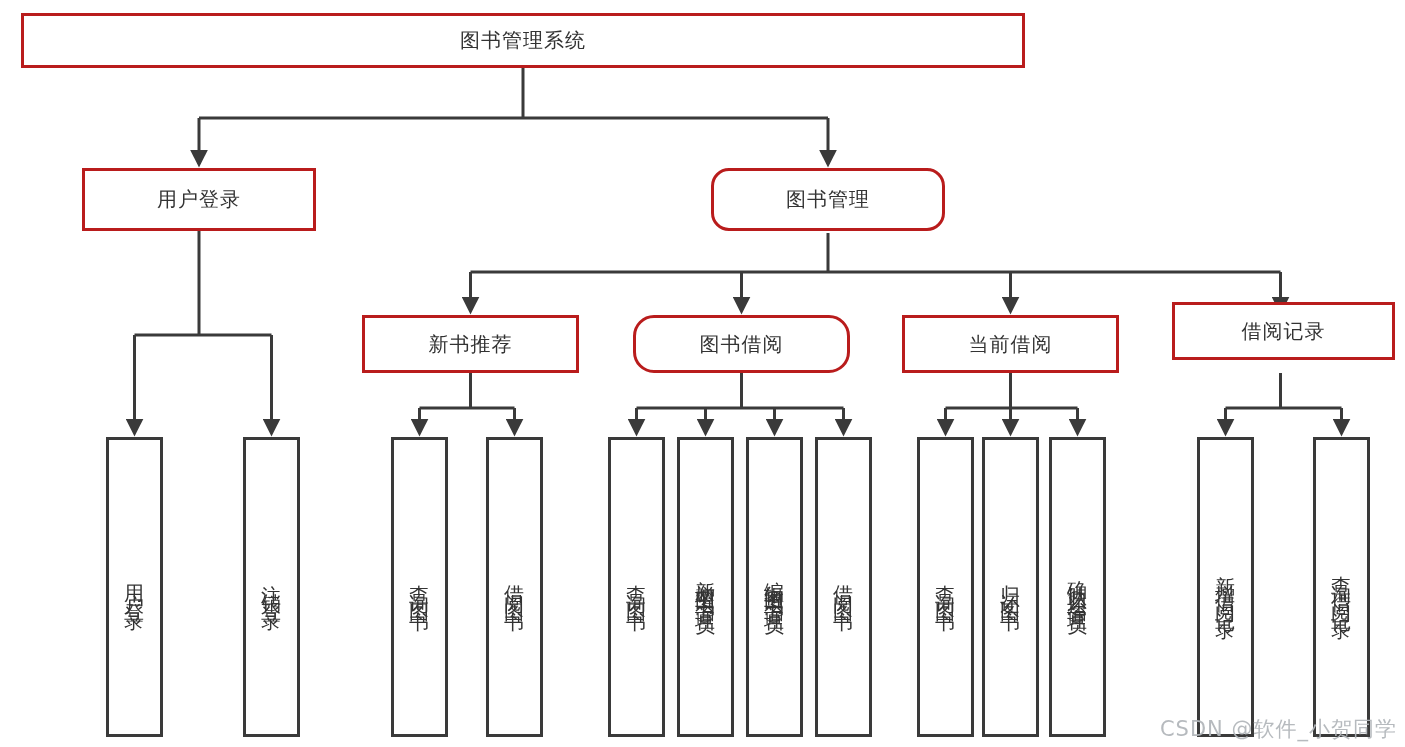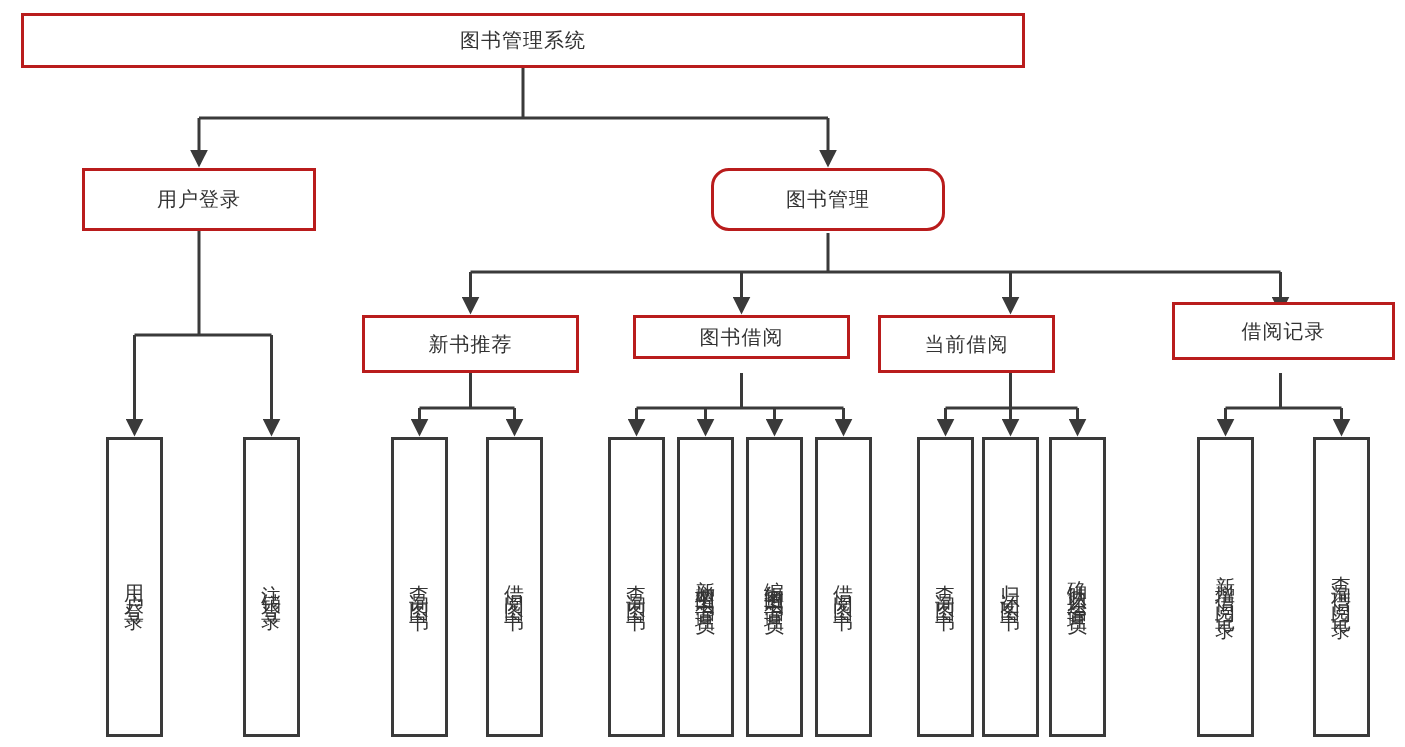--- a/index.html
+++ b/index.html
@@ -70,22 +70,22 @@
       <line x1="1341.5" y1="408" x2="1341.5" y2="433"></line>
     </g>
   </svg>
 
   <div class="hbox" style="left:21px;top:13px;width:1004px;height:55px;">图书管理系统</div>
 
   <div class="hbox" style="left:82px;top:168px;width:234px;height:63px;">用户登录</div>
   <div class="hbox" style="left:711px;top:168px;width:234px;height:63px;border-radius:18px;">图书管理</div>
 
   <div class="hbox" style="left:362px;top:315px;width:217px;height:58px;">新书推荐</div>
-  <div class="hbox" style="left:633px;top:315px;width:217px;height:44px;">图书借阅</div>
-  <div class="hbox" style="left:878px;top:315px;width:177px;height:58px;">当前借阅</div>
+  <div class="hbox" style="left:633px;top:315px;width:217px;height:58px;border-radius:21px;">图书借阅</div>
+  <div class="hbox" style="left:902px;top:315px;width:217px;height:58px;">当前借阅</div>
   <div class="hbox" style="left:1172px;top:302px;width:223px;height:58px;">借阅记录</div>
 
   <div class="vbox" style="left:106px;">
     <span class="vtext">用户登录</span>
   </div>
   <div class="vbox" style="left:243px;">
     <span class="vtext">注销登录</span>
   </div>
 
   <div class="vbox" style="left:391px;">
@@ -118,14 +118,15 @@
     <span class="vtext long">确认归还（管理员）</span>
   </div>
 
   <div class="vbox" style="left:1197px;">
     <span class="vtext">新增借阅记录</span>
   </div>
   <div class="vbox" style="left:1313px;">
     <span class="vtext">查询借阅记录</span>
   </div>
 
+  <div id="watermark">CSDN @软件_小贺同学</div>
 
 </div>
 
 </body></html>

